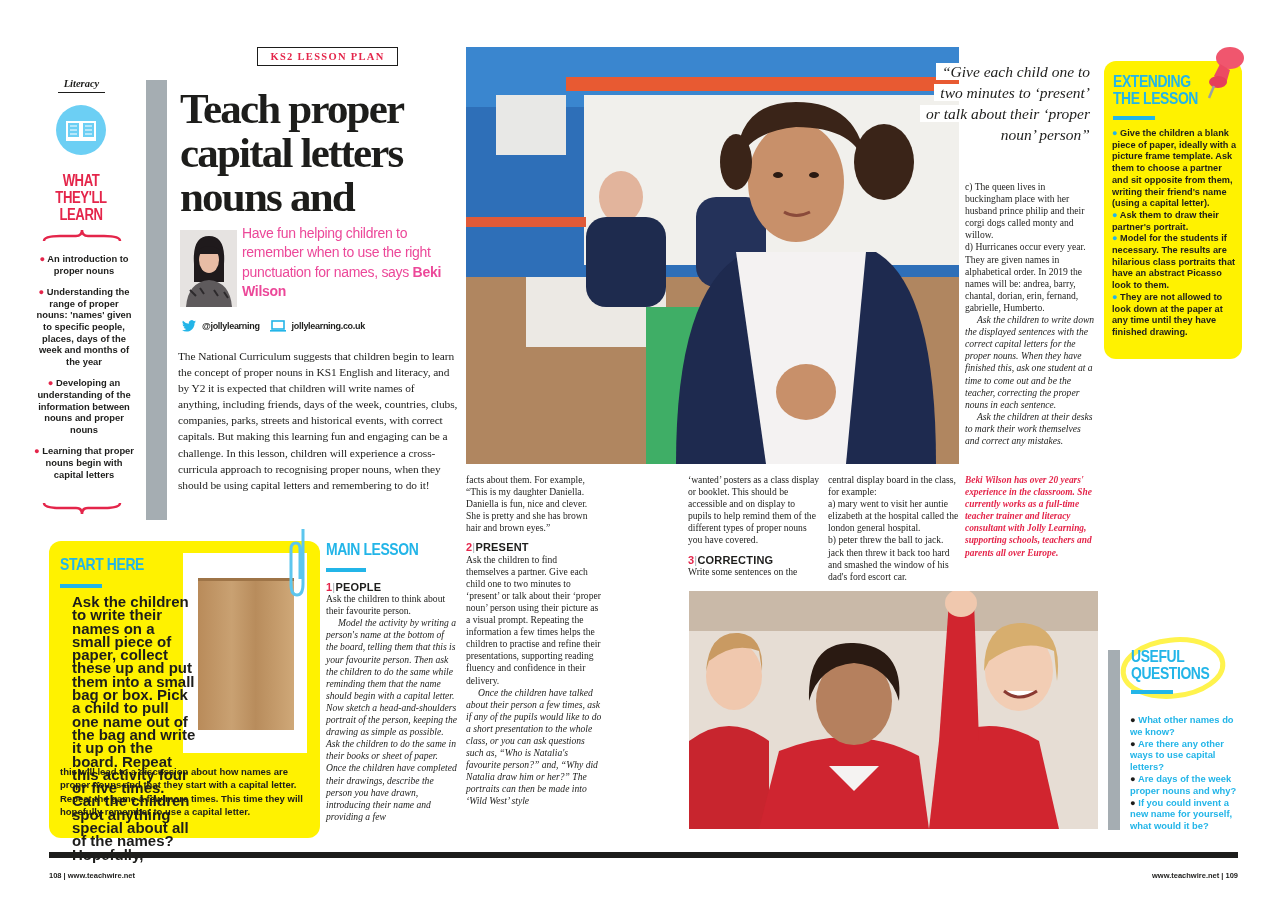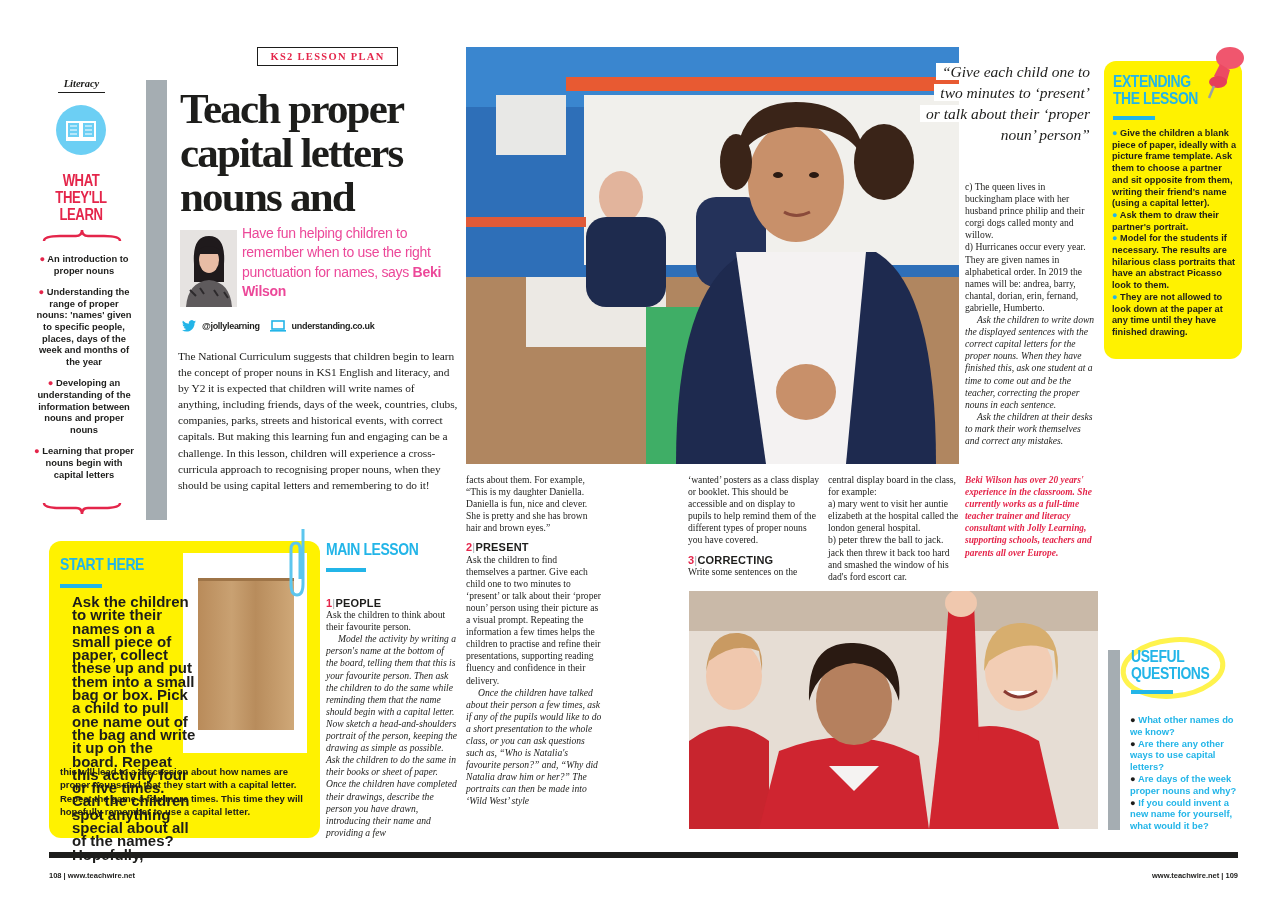--- a/index.html
+++ b/index.html
@@ -37,21 +37,21 @@
   .blue-rule { height: 4px; background: #23b5e8; }
   #start-text1 { left: 72px; top: 595px; width: 125px; font-size: 15px; line-height: 13.3px; font-weight: 700; }
   #start-text2 { left: 60px; top: 765px; width: 254px; font-size: 9.5px; line-height: 13.3px; font-weight: 700; }
   #bag-frame { left: 183px; top: 553px; width: 124px; height: 200px; background: #ffffff; }
   #bag { left: 198px; top: 578px; width: 96px; height: 152px; background: linear-gradient(90deg,#b98b5a 0%,#c9a172 35%,#b88c5c 60%,#cfa878 100%); }
   #bag-fold { left: 198px; top: 578px; width: 96px; height: 3px; background: #9e7447; }
   #paperclip { left: 288px; top: 529px; width: 22px; height: 70px; }
 
   
   #main-title { left: 326px; top: 540px; font-size: 17px; color: #23b5e8; transform: scaleX(0.82); }
-  .sec-head { font-family: "Liberation Sans", sans-serif; font-weight: 700; font-size: 11px; letter-spacing: 0.2px; margin-top: 16px; }
+  .sec-head { font-family: "Liberation Sans", sans-serif; font-weight: 700; font-size: 11px; letter-spacing: 0.2px; }
   .sec-head .num { color: #e4254a; }
   .sec-head .pipe { color: #a5adb2; font-weight: 400; }
   #col1 { left: 326px; top: 581px; width: 132px; }
   #col2 { left: 466px; top: 474px; width: 136px; }
   #col3 { left: 688px; top: 474px; width: 132px; }
   #col4 { left: 828px; top: 474px; width: 132px; }
   #col5 { left: 965px; top: 181px; width: 130px; }
   #bio { left: 965px; top: 474px; width: 130px; color: #e4254a; font-style: italic; font-weight: 700; font-size: 9.4px; line-height: 12.1px; }
 
   
@@ -134,21 +134,21 @@
 </div>
 <div id="social" class="abs sans">
   <svg width="14" height="12" viewBox="0 0 24 20">
     <path d="M24 2.4a10 10 0 0 1-2.8.8A4.9 4.9 0 0 0 23.3.4a9.8 9.8 0 0 1-3.1 1.2A4.9 4.9 0 0 0 11.8 6 14 14 0 0 1 1.7.9a4.9 4.9 0 0 0 1.5 6.6A4.9 4.9 0 0 1 1 6.9a4.9 4.9 0 0 0 3.9 4.9 4.9 4.9 0 0 1-2.2.1 4.9 4.9 0 0 0 4.6 3.4A9.9 9.9 0 0 1 0 17.3 14 14 0 0 0 7.5 19.5c9 0 14-7.5 14-14v-.6A10 10 0 0 0 24 2.4z" fill="#23b5e8"></path>
   </svg>
   <span>@jollylearning</span>
   <svg width="16" height="12" viewBox="0 0 16 12" style="margin-left:4px">
     <rect x="2" y="1" width="12" height="8" fill="none" stroke="#23b5e8" stroke-width="1.6"></rect>
     <rect x="0" y="10" width="16" height="1.6" fill="#23b5e8"></rect>
   </svg>
-  <span>understanding.co.uk</span>
+  <span>jollylearning.co.uk</span>
 </div>
 <p id="intro" class="abs">The National Curriculum suggests that children begin to learn the concept of proper nouns in KS1 English and literacy, and by Y2 it is expected that children will write names of anything, including friends, days of the week, countries, clubs, companies, parks, streets and historical events, with correct capitals. But making this learning fun and engaging can be a challenge. In this lesson, children will experience a cross-curricula approach to recognising proper nouns, when they should be using capital letters and remembering to do it!</p>
 
 <div id="start-box" class="abs"></div>
 <div id="start-title" class="abs cond">START HERE</div>
 <div class="abs blue-rule" style="left:60px;top:584px;width:42px;"></div>
 <div id="bag-frame" class="abs"></div>
 <div id="bag" class="abs"></div>
 <div id="bag-fold" class="abs"></div>
 <svg id="paperclip" class="abs" viewBox="0 0 22 70">

